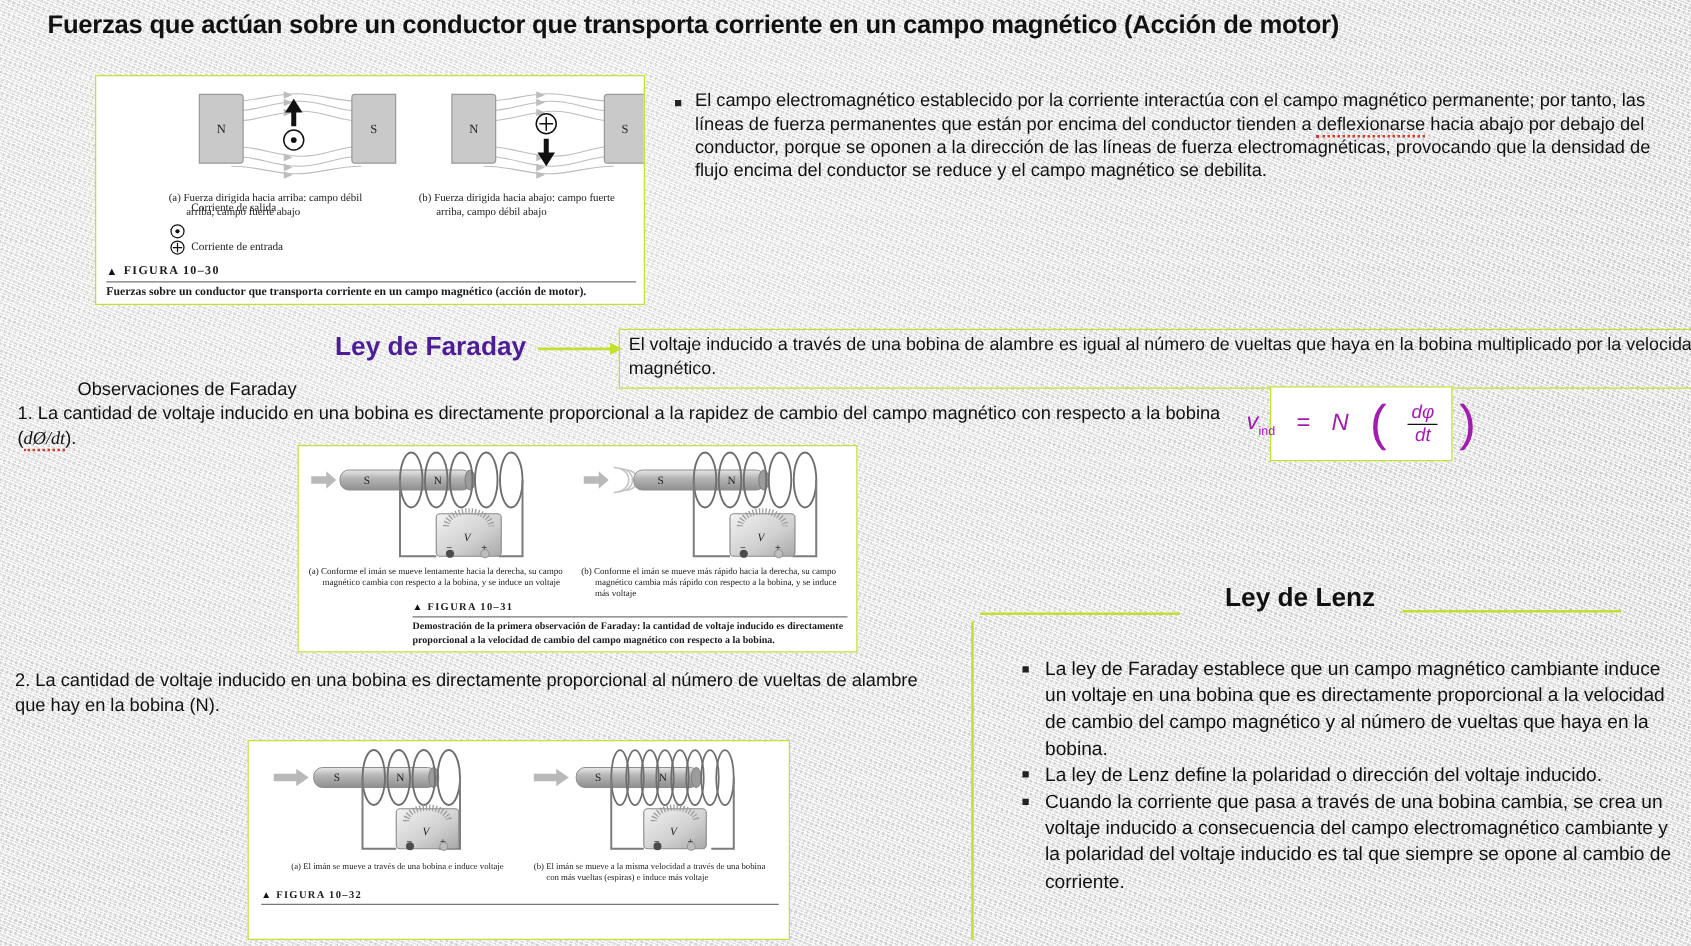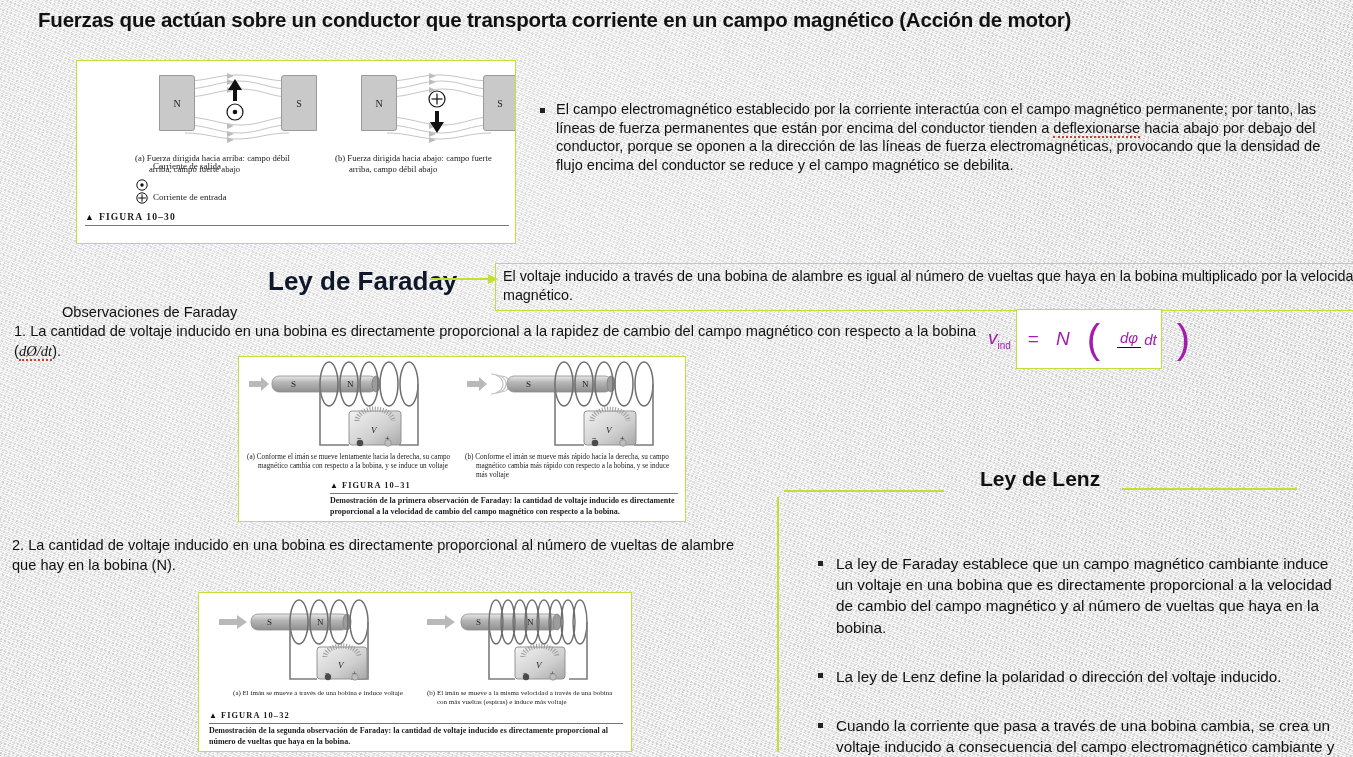--- a/index.html
+++ b/index.html
@@ -48,53 +48,53 @@
   
   .pole {
     position:absolute; background:#c9c9c9; border:1px solid #9a9a9a;
     display:flex; align-items:center; justify-content:center;
     font-family:"Liberation Serif", serif; font-size:10px; color:#222;
   }
 
   
   .bullets { list-style:none; margin:0; padding:0; }
   .bullets li {
-    position:relative; padding-left:22px; color:#111;margin-top:28px;
+    position:relative; padding-left:22px; color:#111;
   }
   .bullets li::before {
     content:""; position:absolute; left:6px; top:0.55em;
     width:5px; height:5px; background:#222;
   }
 
   #topbullets { left:534px; top:72px; width:806px; font-size:14.6px; line-height:18.6px; }
   #topbullets li { margin-bottom:1px; }
   .spell { border-bottom:2px dotted #d23b2f; padding-bottom:0px; }
 
   
   #faraday-title {
     left:268px; top:266px;
-    font-size:26px; font-weight:bold; color:#0f172a;
+    font-size:21px; font-weight:bold; color:#4c1d95;
   }
   #faraday-arrow { left:430px; top:272px; }
   #faraday-box {
     left:495px; top:263px; width:1000px; height:48px;
     border:1.3px solid #c4df3c;
     padding:3px 7px 0 7px;
     font-size:14.3px; line-height:19px; color:#111;
   }
   #formula-box {
     left:1016px; top:309px; width:146px; height:60px;
     background:#fff; border:1.4px solid #c4df3c;
     display:flex; align-items:center; justify-content:center;
   }
   .formula { font-family:Liberation Sans, sans-serif; font-style:italic; font-size:19px; color:#a21caf;
              display:flex; align-items:center; gap:17px; }
   .formula sub { font-style:normal; font-size:10px; }
   .paren { font-size:40px; font-style:normal; font-weight:300; line-height:0.8; }
-  .frac { display:inline-flex; flex-direction:row; align-items:center; font-size:15px; line-height:1.05;text-align:right; }
+  .frac { display:inline-flex; flex-direction:column; align-items:center; font-size:15px; line-height:1.05;text-align:right; }
   .frac .num { border-bottom:1.2px solid #111; padding:0 3px 1px 3px; }
   .frac .den { padding:1px 3px 0 3px; }
 
   #obs-title { left:22px; top:304px; font-size:14.6px; color:#111;margin-left:40px; }
   #obs-1 { left:14px; top:322px; width:1000px; font-size:14.6px; line-height:19.5px; color:#111; }
   #obs-2 { left:12px; top:536px; width:730px; font-size:14.6px; line-height:19.5px; color:#111; }
   .ital { font-family:"Liberation Serif", serif; font-style:italic; }
 
   
   #lenz-title { left:980px; top:467px; font-size:21px; font-weight:bold; color:#111; }
@@ -195,20 +195,21 @@
       <line x1="7" y1="15.2" x2="7" y2="22.8" stroke="#111" stroke-width="1"></line>
     </svg>
     <div class="subcap" style="position:absolute;left:76px;top:100px;font-size:9px">Corriente de salida</div>
     <div class="subcap" style="position:absolute;left:76px;top:131px;font-size:9px">Corriente de entrada</div>
 
     <div style="position:absolute;left:8px;top:150px;display:flex;align-items:center;gap:5px">
       <span style="font-size:9px;color:#111">▲</span>
       <span class="figlabel" style="font-size:9.6px">FIGURA 10–30</span>
     </div>
     <div class="figcap-rule" style="position:absolute;left:8px;top:164px;width:424px"></div>
+    <div class="figdesc" style="position:absolute;left:8px;top:167px;width:424px;font-size:9.4px;line-height:12px">Fuerzas sobre un conductor que transporta corriente en un campo magnético (acción de motor).</div>
   </div>
 </div>
 
 <ul class="layer bullets" id="topbullets">
   <li><span>El campo electromagnético establecido por la corriente interactúa con el campo magnético permanente; por tanto, las líneas de fuerza permanentes que están por encima del conductor tienden a </span><span class="spell">deflexionarse</span><span> hacia abajo por debajo del conductor, porque se oponen a la dirección de las líneas de fuerza electromagnéticas, provocando que la densidad de flujo encima del conductor se reduce y el campo magnético se debilita.</span></li>
 </ul>
 
 <div class="layer" id="faraday-title">Ley de Faraday</div>
 <svg class="layer" id="faraday-arrow" width="70" height="14">
   <line x1="0" y1="7" x2="58" y2="7" stroke="#c2e033" stroke-width="2.2"></line>
@@ -408,15 +409,14 @@
     </svg>
 
     <div class="subcap" style="position:absolute;left:24px;top:96px;width:190px;font-size:7px;line-height:9px;text-align:center">(a) El imán se mueve a través de una bobina e induce voltaje</div>
     <div class="subcap" style="position:absolute;left:228px;top:96px;width:196px;font-size:7px;line-height:9px;text-indent:-10px;padding-left:10px">(b) El imán se mueve a la misma velocidad a través de una bobina con más vueltas (espiras) e induce más voltaje</div>
 
     <div style="position:absolute;left:10px;top:118px;display:flex;align-items:center;gap:4px">
       <span style="font-size:8px;color:#111">▲</span>
       <span class="figlabel" style="font-size:8.4px">FIGURA 10–32</span>
     </div>
     <div class="figcap-rule" style="position:absolute;left:10px;top:130px;width:414px"></div>
-    <div class="figdesc" style="position:absolute;left:10px;top:133px;width:414px;font-size:8px;line-height:10.5px">Demostración de la segunda observación de Faraday: la cantidad de voltaje inducido es directamente proporcional al número de vueltas que haya en la bobina.</div>
   </div>
 </div>
 
 </body></html>

